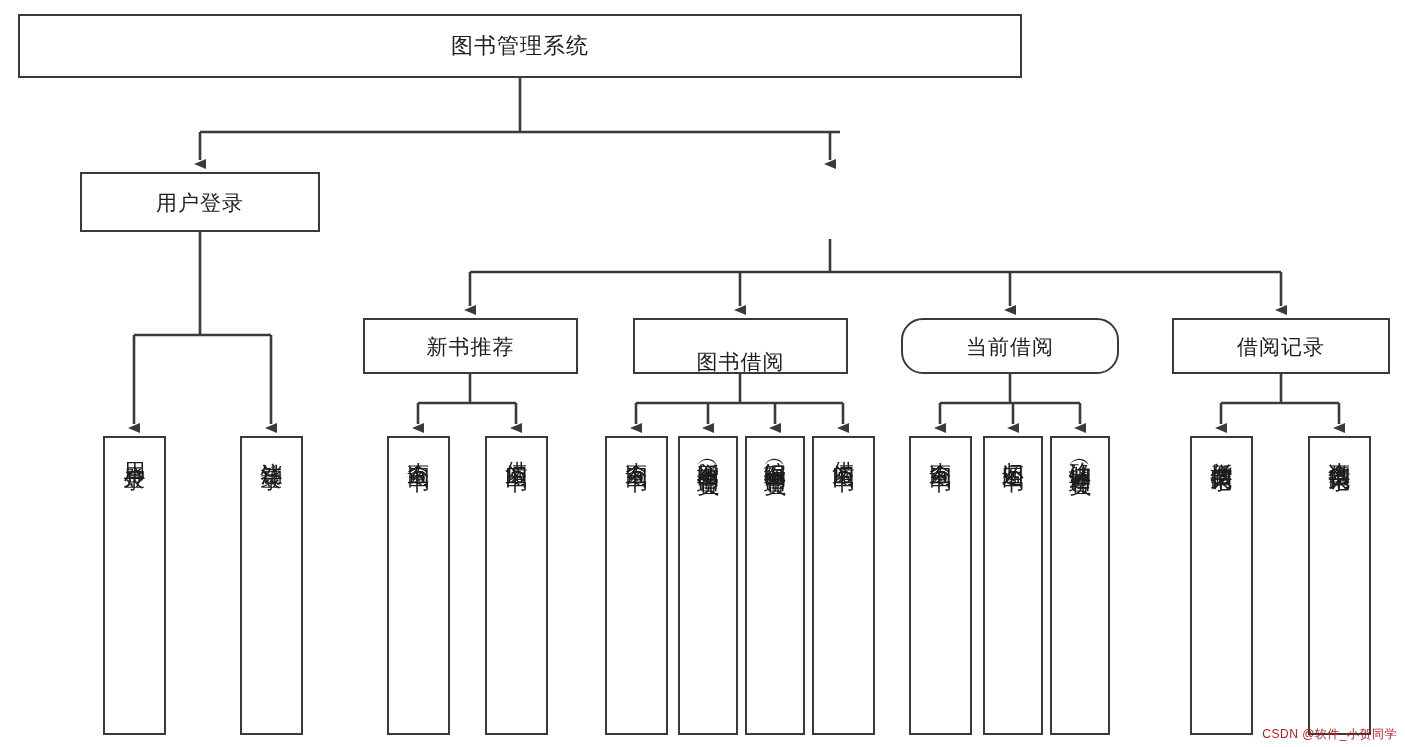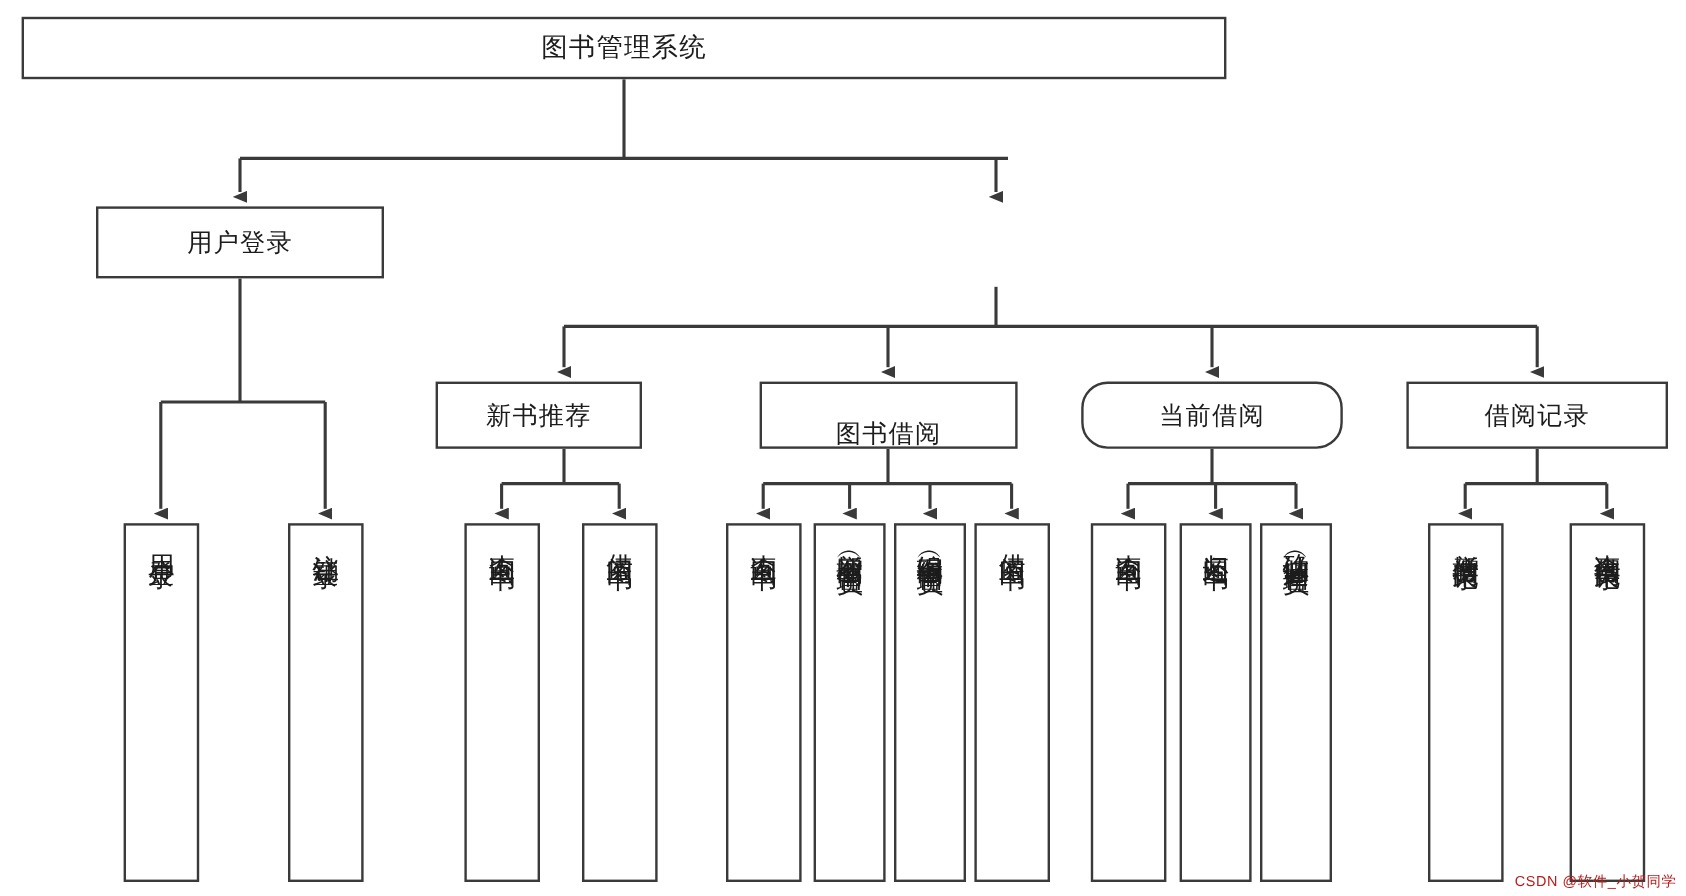--- a/index.html
+++ b/index.html
@@ -133,29 +133,29 @@
     <path class="lk" d="M940,403 L940,424" marker-end="url(#ah)"></path>
     <path class="lk" d="M1013,403 L1013,424" marker-end="url(#ah)"></path>
     <path class="lk" d="M1080,403 L1080,424" marker-end="url(#ah)"></path>
 
     <path class="lk" d="M1281,374 L1281,403"></path>
     <path class="lk" d="M1221,403 L1339,403"></path>
     <path class="lk" d="M1221,403 L1221,424" marker-end="url(#ah)"></path>
     <path class="lk" d="M1339,403 L1339,424" marker-end="url(#ah)"></path>
   </svg>
 
-  <div class="node root h" style="left:18px; top:14px; width:1004px; height:52px;">
+  <div class="node root h" style="left:18px; top:14px; width:1004px; height:64px;">
     <span class="node-label">图书管理系统</span>
   </div>
 
   <div class="node h" style="left:80px; top:172px; width:240px; height:60px;">
     <span class="node-label">用户登录</span>
   </div>
 
-  <div class="node h" style="left:363px; top:318px; width:172px; height:56px;">
+  <div class="node h" style="left:363px; top:318px; width:215px; height:56px;">
     <span class="node-label">新书推荐</span>
   </div>
   <div class="node h" style="left:633px; top:318px; width:215px; height:56px;align-items:flex-end;">
     <span class="node-label">图书借阅</span>
   </div>
   <div class="node h" style="left:901px; top:318px; width:218px; height:56px;border-radius:22px;">
     <span class="node-label">当前借阅</span>
   </div>
   <div class="node h" style="left:1172px; top:318px; width:218px; height:56px;">
     <span class="node-label">借阅记录</span>

